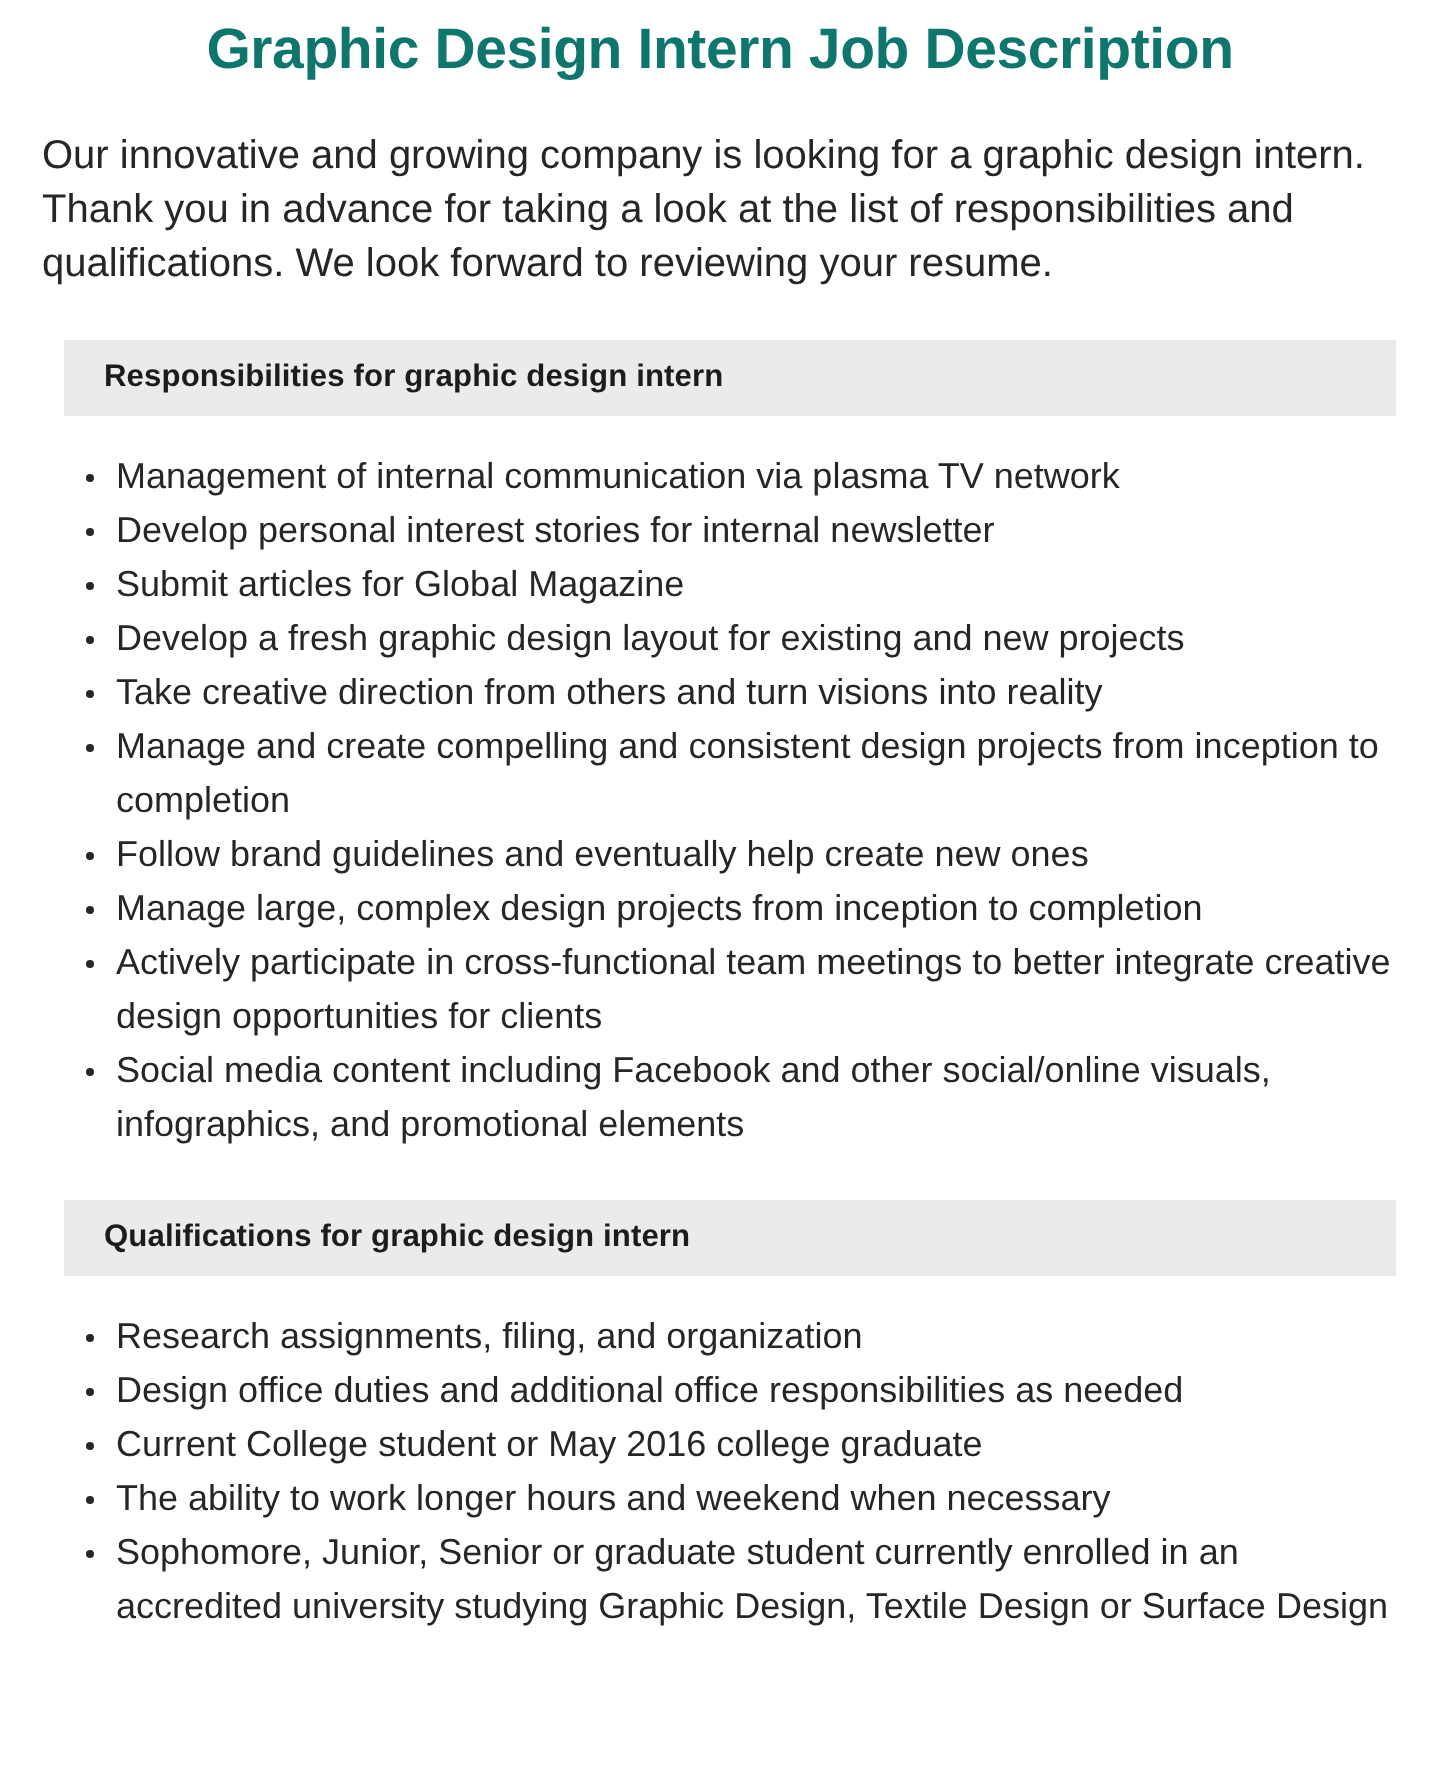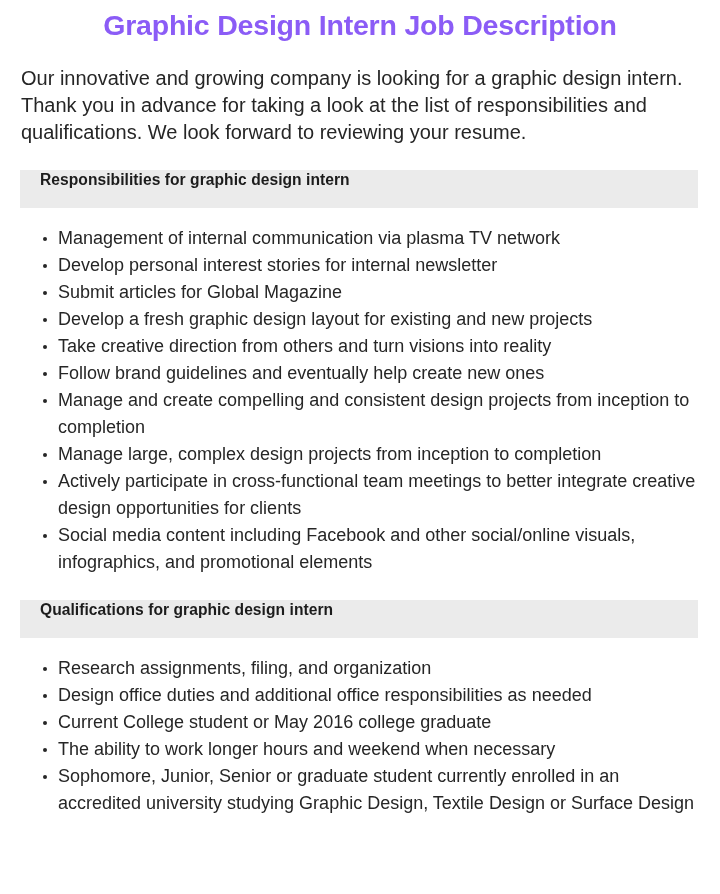--- a/index.html
+++ b/index.html
@@ -24,41 +24,41 @@
 
   
   .doc-title {
     margin: 0;
     padding: 6px 20px 0 20px;
     font-size: 28.5px;
     line-height: 38px;
     font-weight: 700;
     letter-spacing: -0.2px;
     text-align: center;
-    color: #8b5cf6;
+    color: #0f766e;
   }
 
   
   .intro {
     margin: 0;
     padding: 21px 22px 0 21px;
     font-size: 20px;
     line-height: 27px;
     font-weight: 400;
     color: #262626;
     text-align: left;
   }
 
   
   .section-band {
-    margin: 24px 22px 0 20px;
+    margin: 24px 22px 0 32px;
     background: #ebebeb;
     height: 38px;
     display: flex;
-    align-items: flex-start;
+    align-items: center;
     padding: 0 0 0 20px;
     box-sizing: border-box;
   }
   .section-band .band-label {
     font-size: 15.6px;
     line-height: 20px;
     font-weight: 600;
     color: #1c1c1c;
     letter-spacing: 0.05px;
   }
@@ -101,22 +101,22 @@
   <div class="section-band">
     <span class="band-label">Responsibilities for graphic design intern</span>
   </div>
 
   <ul class="bullet-list">
     <li>Management of internal communication via plasma TV network</li>
     <li>Develop personal interest stories for internal newsletter</li>
     <li>Submit articles for Global Magazine</li>
     <li>Develop a fresh graphic design layout for existing and new projects</li>
     <li>Take creative direction from others and turn visions into reality</li>
+    <li>Manage and create compelling and consistent design projects from inception to completion</li>
     <li>Follow brand guidelines and eventually help create new ones</li>
-    <li>Manage and create compelling and consistent design projects from inception to completion</li>
     <li>Manage large, complex design projects from inception to completion</li>
     <li>Actively participate in cross-functional team meetings to better integrate creative design opportunities for clients</li>
     <li>Social media content including Facebook and other social/online visuals, infographics, and promotional elements</li>
   </ul>
 
   <div class="section-band">
     <span class="band-label">Qualifications for graphic design intern</span>
   </div>
 
   <ul class="bullet-list">

